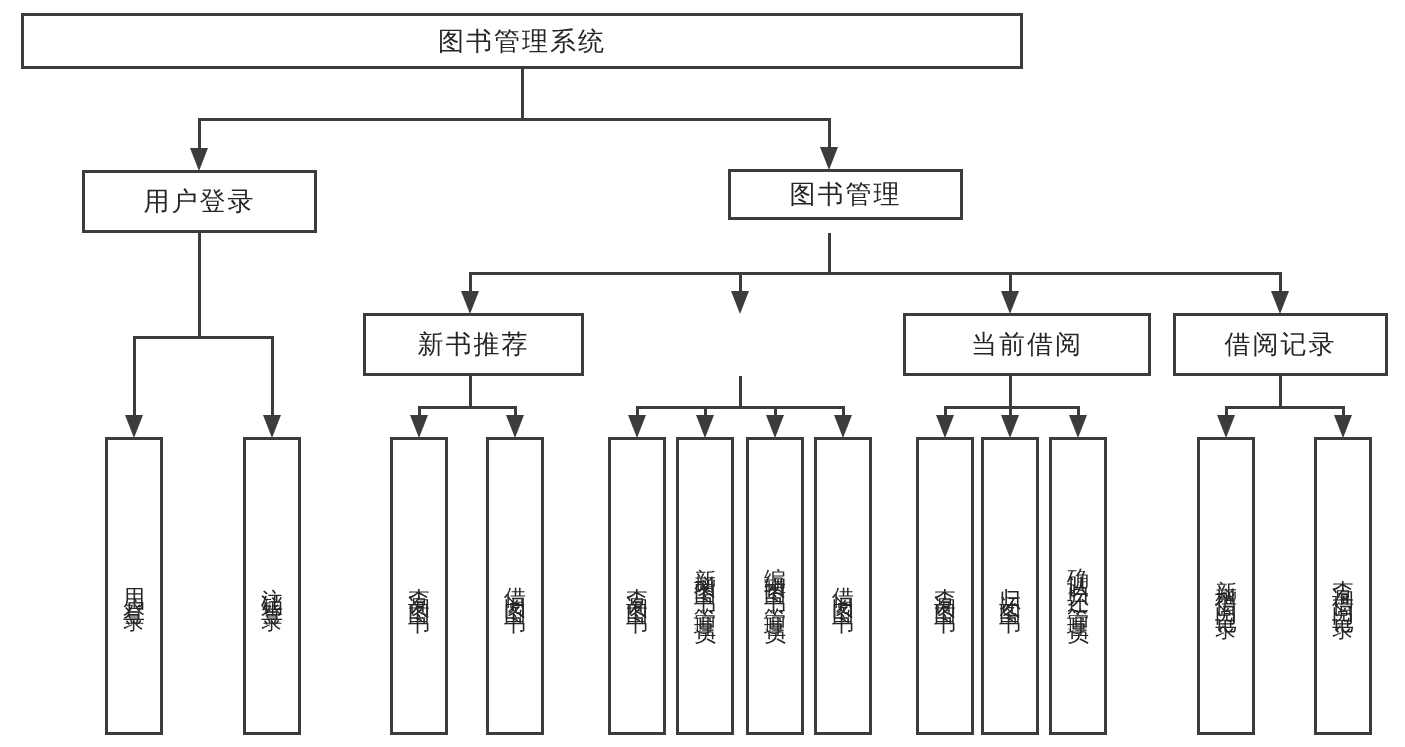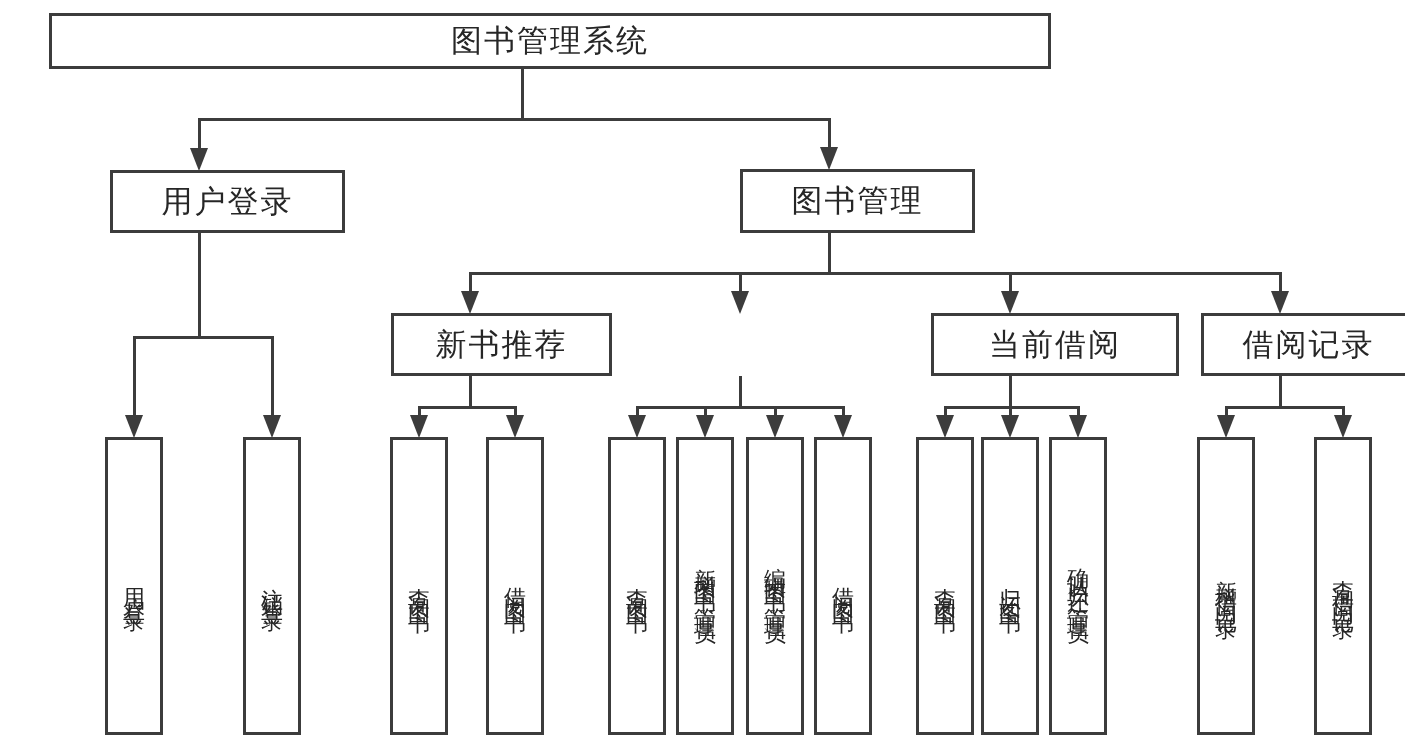--- a/index.html
+++ b/index.html
@@ -16,24 +16,23 @@
     box-sizing: border-box;
     background: #ffffff;
     border: 3px solid #3c3c3c;
     display: flex;
     align-items: center;
     justify-content: center;
     color: #262626;
     z-index: 2;
   }
   .box.h {
-    font-size: 31px;
+    font-size: 26px;
     letter-spacing: 2px;
     white-space: nowrap;
-    margin-left: 28px;
   }
   .box.v {
     writing-mode: vertical-rl;
     text-orientation: mixed;
     font-size: 22px;
     letter-spacing: 8px;
     line-height: 1;
   }
   .line { position: absolute; background: #3c3c3c; z-index: 1; }
   .tri {
@@ -56,21 +55,21 @@
   }
 </style>
 </head>
 <body>
 
 <div class="canvas">
 
   <div class="box h" style="left:21px; top:13px; width:1002px; height:56px;">图书管理系统</div>
 
   <div class="box h" style="left:82px; top:170px; width:235px; height:63px;">用户登录</div>
-  <div class="box h" style="left:712px; top:169px; width:235px; height:64px;">图书管理</div>
+  <div class="box h" style="left:728px; top:169px; width:235px; height:51px;">图书管理</div>
 
   <div class="box h" style="left:363px; top:313px; width:221px; height:63px;">新书推荐</div>
   <div class="box h" style="left:903px; top:313px; width:248px; height:63px;">当前借阅</div>
   <div class="box h" style="left:1173px; top:313px; width:215px; height:63px;">借阅记录</div>
 
   <div class="box v" style="left:105px; top:437px; width:58px; height:298px;">用户登录</div>
   <div class="box v" style="left:243px; top:437px; width:58px; height:298px;">注销登录</div>
 
   <div class="box v" style="left:390px; top:437px; width:58px; height:298px;">查询图书</div>
   <div class="box v" style="left:486px; top:437px; width:58px; height:298px;">借阅图书</div>

